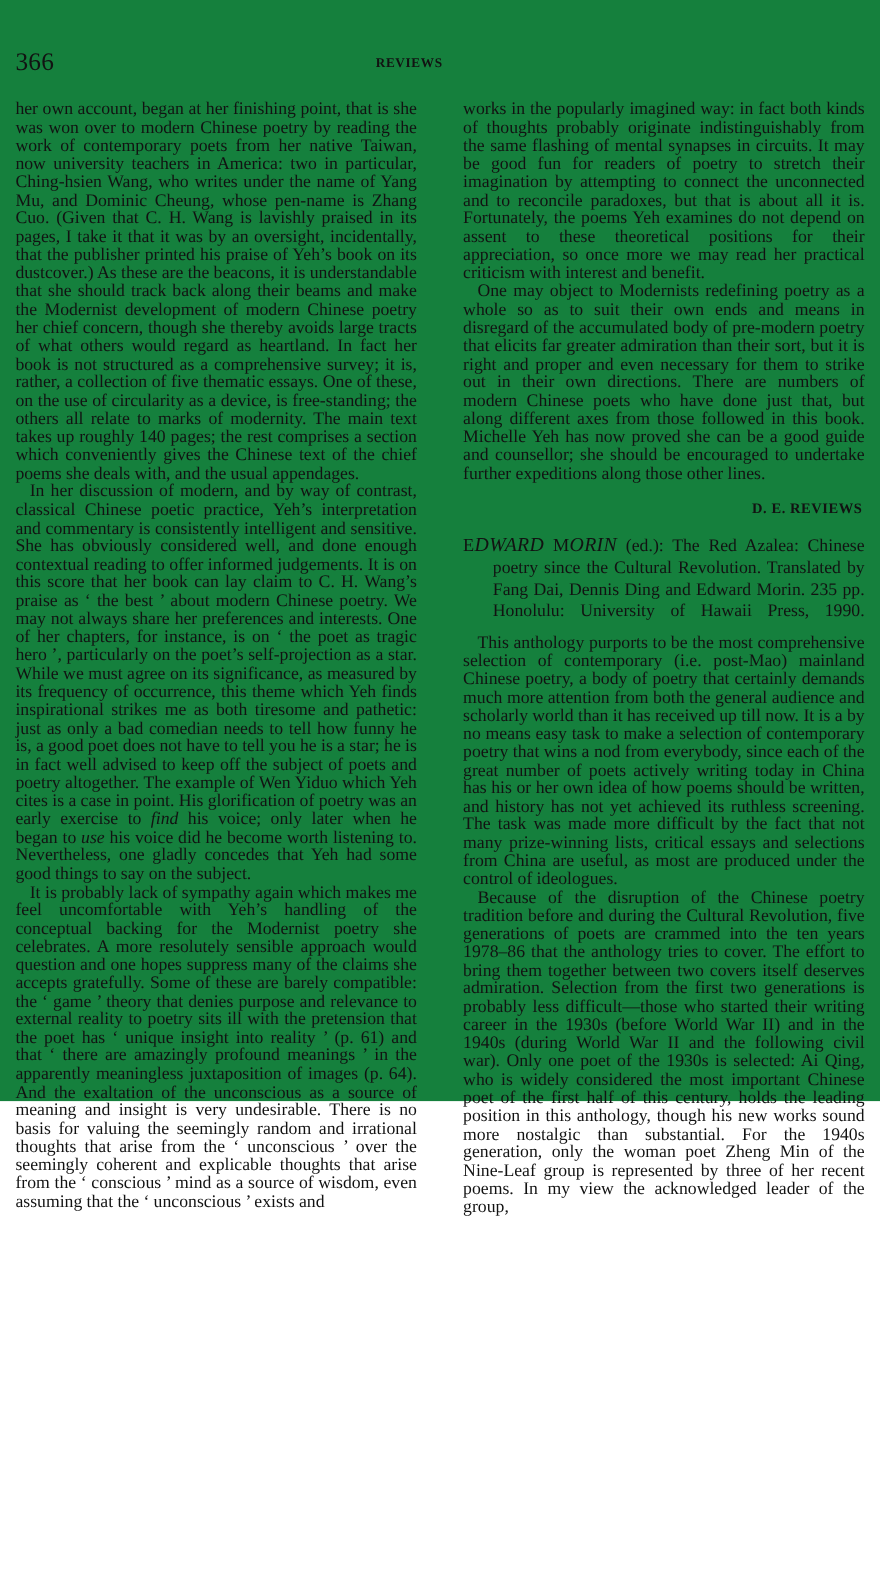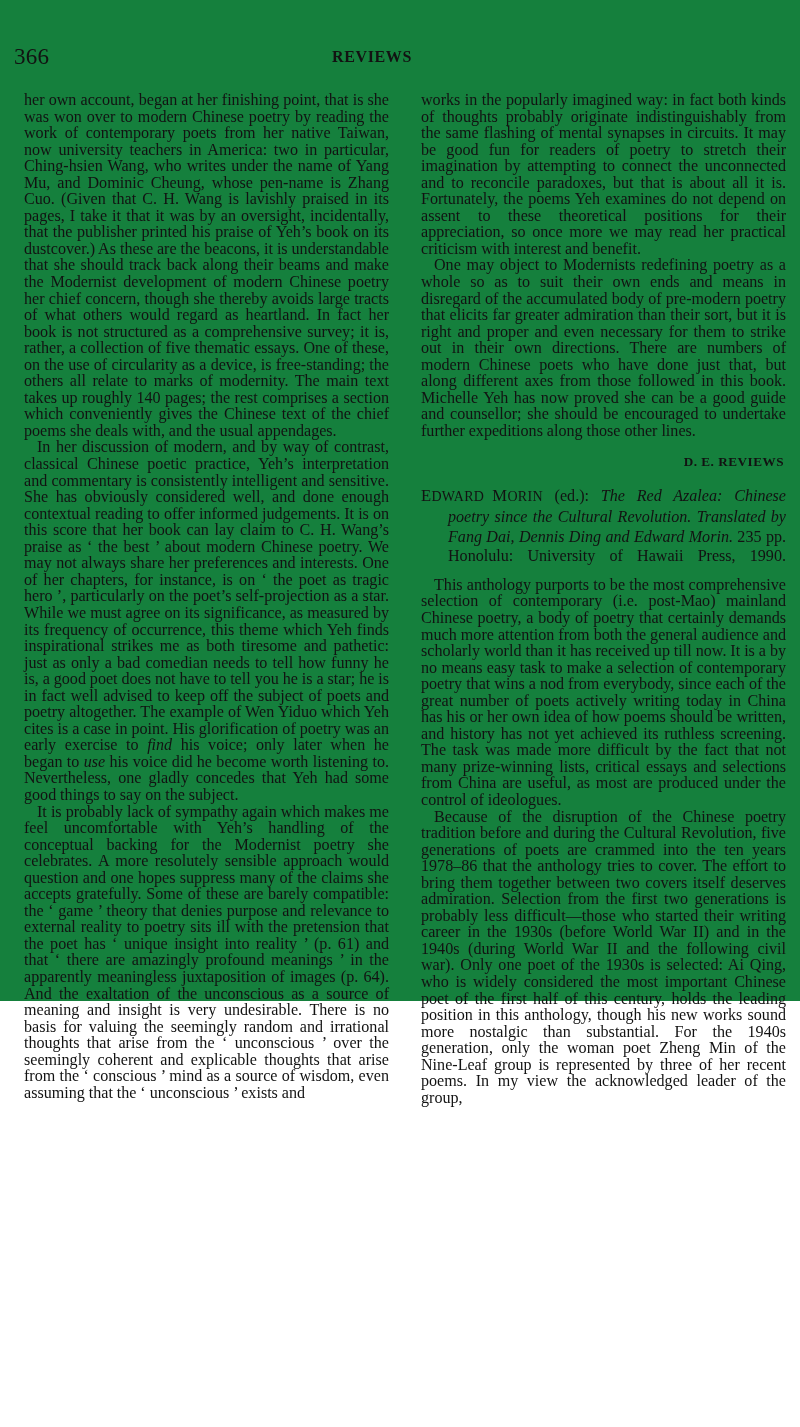--- a/index.html
+++ b/index.html
@@ -39,39 +39,39 @@
     font-size: 23px;
     line-height: 26px;
     letter-spacing: 0.2px;
   }
   .runhead-title {
     position: absolute;
     left: 0;
     top: 1px;
     width: 716px;
     text-align: center;
-    font-size: 16px;
+    font-size: 12px;
     line-height: 24px;
     font-weight: bold;
     letter-spacing: 0.6px;
   }
 
   
   .columns {
     position: absolute;
     left: 14px;
     top: 92px;
     width: 772px;
   }
   .col {
     position: absolute;
     top: 0;
     width: 365px;
   }
-  .col-left  { left: 10px; }
+  .col-left  { left: 0; }
   .col-right { left: 407px; }
 
   p {
     margin: 0;
     font-size: 16.1px;
     line-height: 16.55px;
     text-align: justify;
     text-align-last: left;
     text-indent: 0;
     word-spacing: -0.1px;
@@ -104,22 +104,22 @@
     text-align: justify;
     text-align-last: justify;
     padding-left: 27px;
     text-indent: -27px;
   }
   .sc {
     font-size: 16.6px;
     letter-spacing: 0.3px;
   }
   .sc .cap { font-size: 16.6px; }
-  .sc .sm  { font-size: 14px; }
-  .citation .title { font-style: italic; }
+  .sc .sm  { font-size: 18px; font-style: italic; }
+  .citation .title { }
 </style>
 </head>
 <body>
 
 <div class="page">
 
   <div class="runhead">
     <div class="folio">366</div>
     <div class="runhead-title">REVIEWS</div>
   </div>

